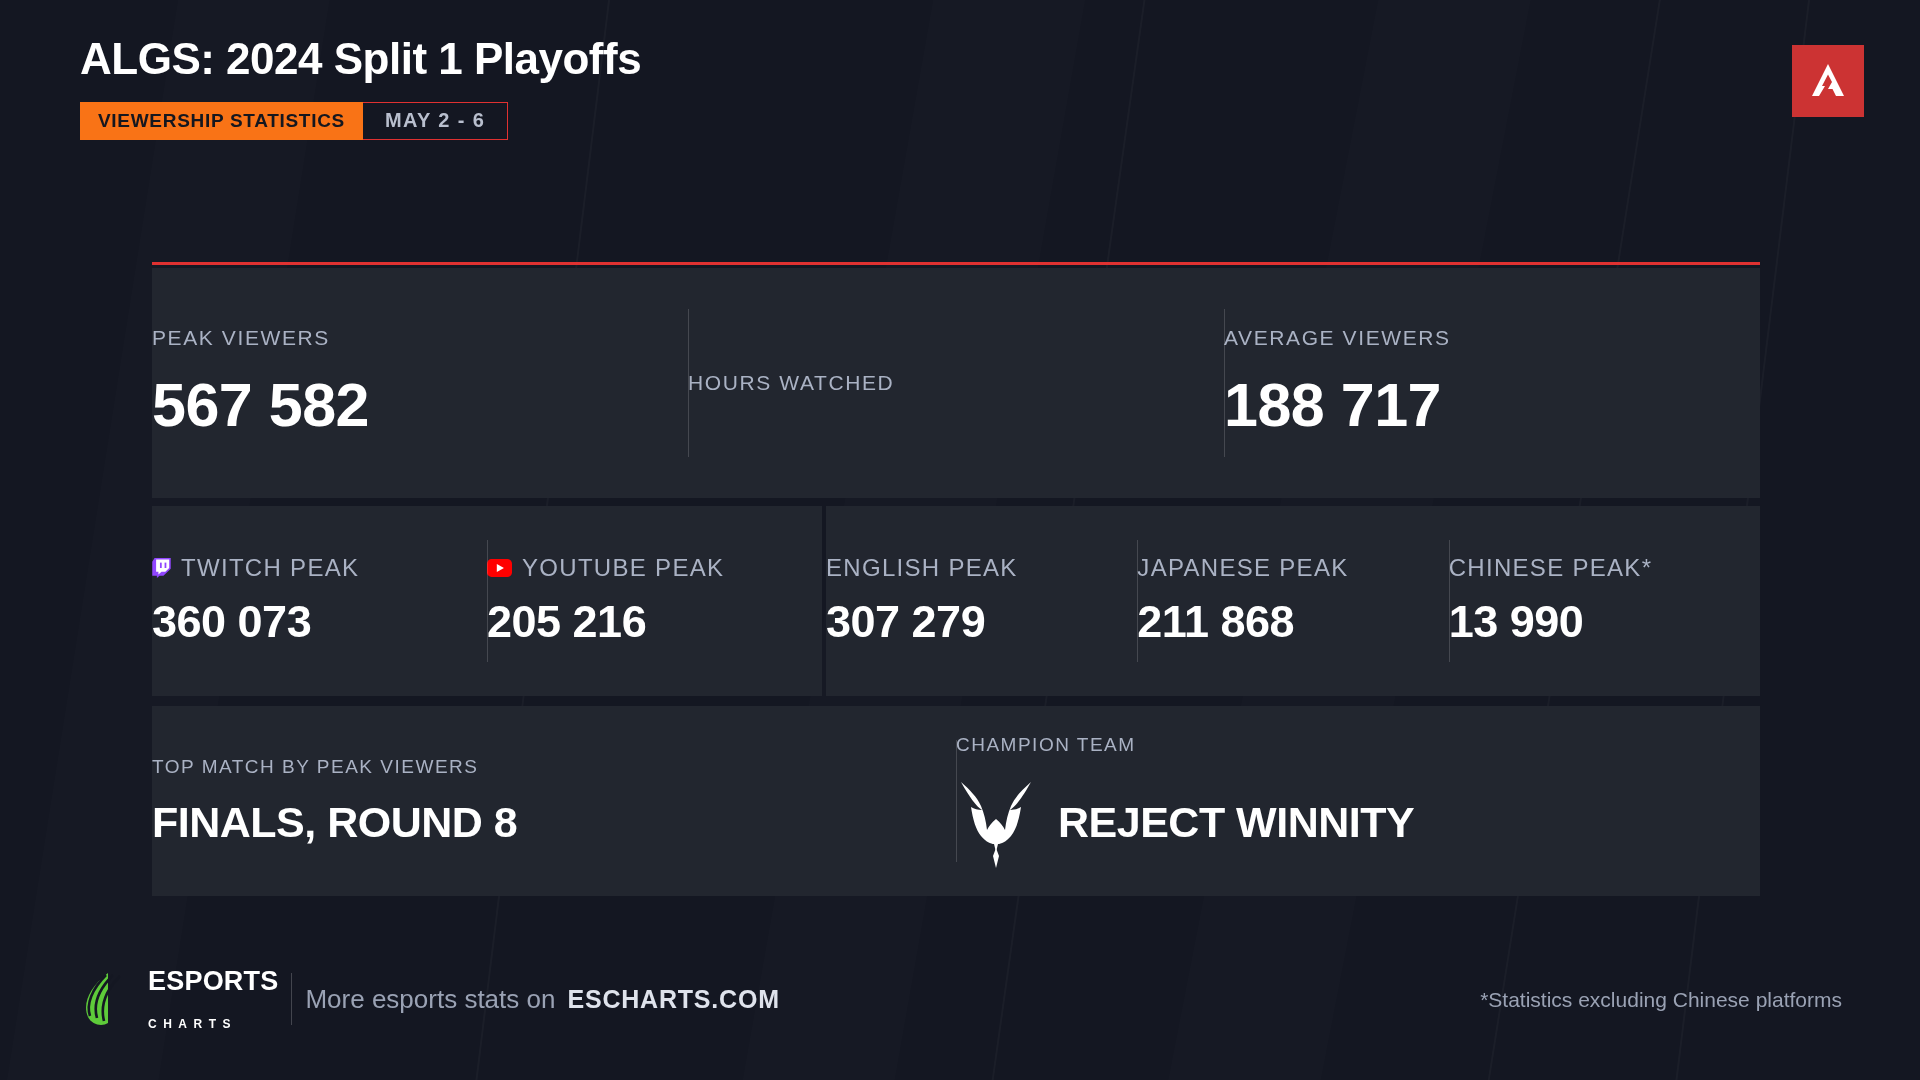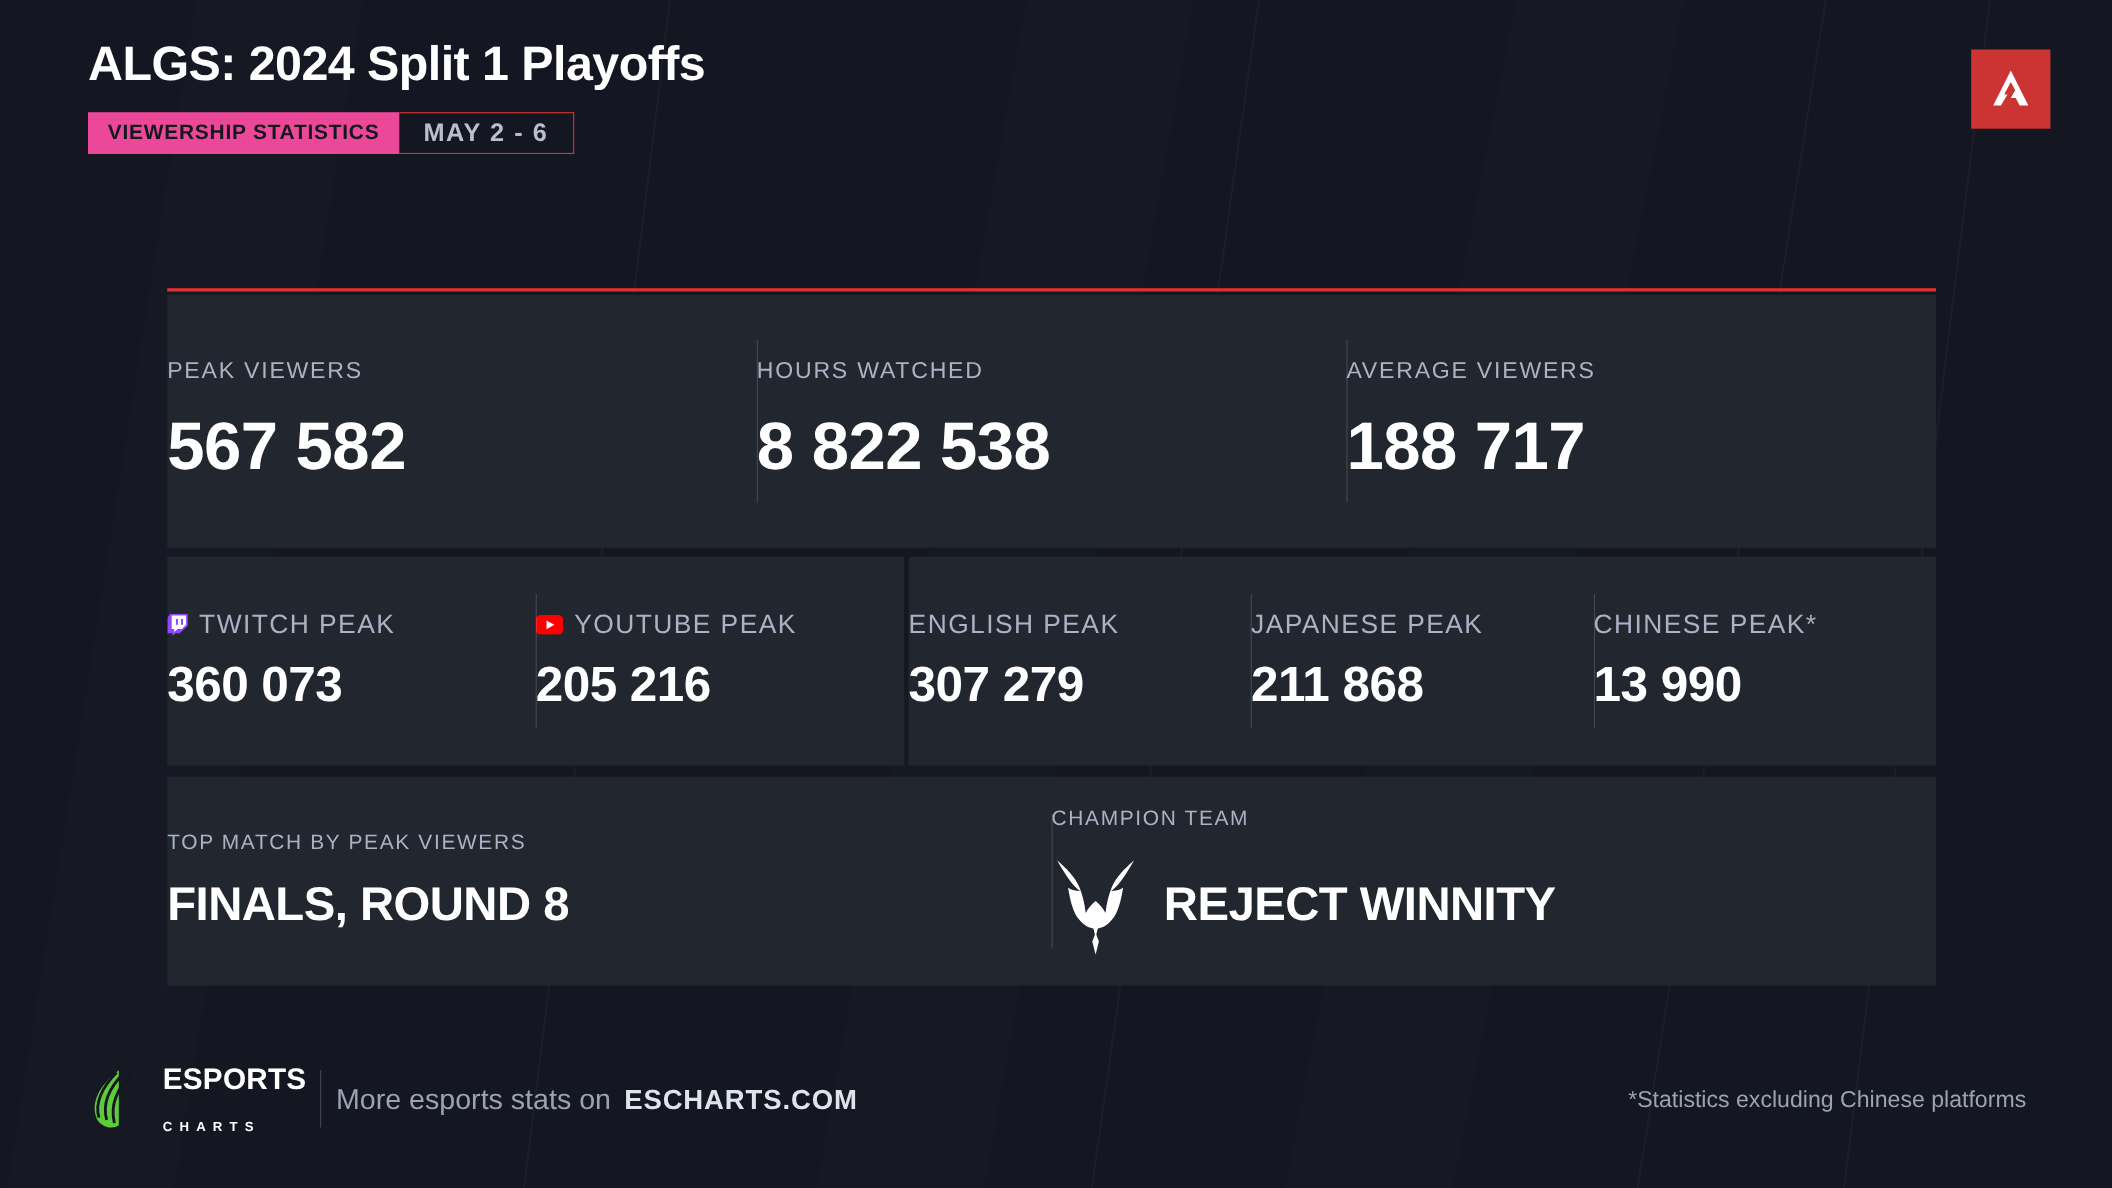--- a/index.html
+++ b/index.html
@@ -38,34 +38,34 @@
     font-weight:700;
     color:#ffffff;
     letter-spacing:-0.5px;
     line-height:1.15;
     white-space:nowrap;
   }
 
   .badge-row { display:flex; margin-top:17px; height:38px; }
 
   .badge-primary {
-    background:#ec4899;
+    background:#f97316;
     color:#15171f;
     font-size:19px;
     font-weight:700;
     letter-spacing:0.7px;
     display:flex; align-items:center;
     padding:0 18px;
   }
 
   .badge-date {
     border:1px solid #e03131;
     border-left:none;
     color:#b9bfce;
-    font-size:23px;
+    font-size:20px;
     font-weight:700;
     letter-spacing:1.4px;
     display:flex; align-items:center;
     padding:0 22px;
     background:transparent;
   }
 
   
   .apex-logo {
     position:absolute; right:56px; top:45px;
@@ -186,21 +186,20 @@
 
   <div class="red-rule"></div>
 
   <div class="panel row1">
     <div class="cell">
       <div class="cell-label">PEAK VIEWERS</div>
       <div class="cell-value">567 582</div>
     </div>
     <div class="cell">
       <div class="cell-label">HOURS WATCHED</div>
-      <div class="cell-value">8 822 538</div>
     </div>
     <div class="cell">
       <div class="cell-label">AVERAGE VIEWERS</div>
       <div class="cell-value">188 717</div>
     </div>
   </div>
 
   <div class="panel row2-left">
     <div class="cell">
       <div class="cell-label">

